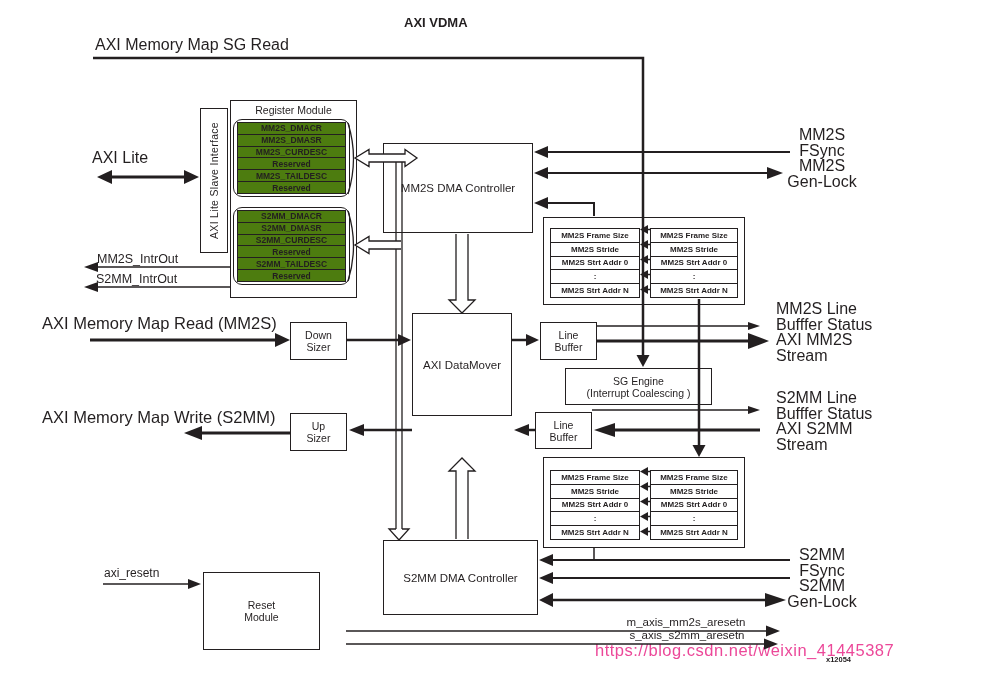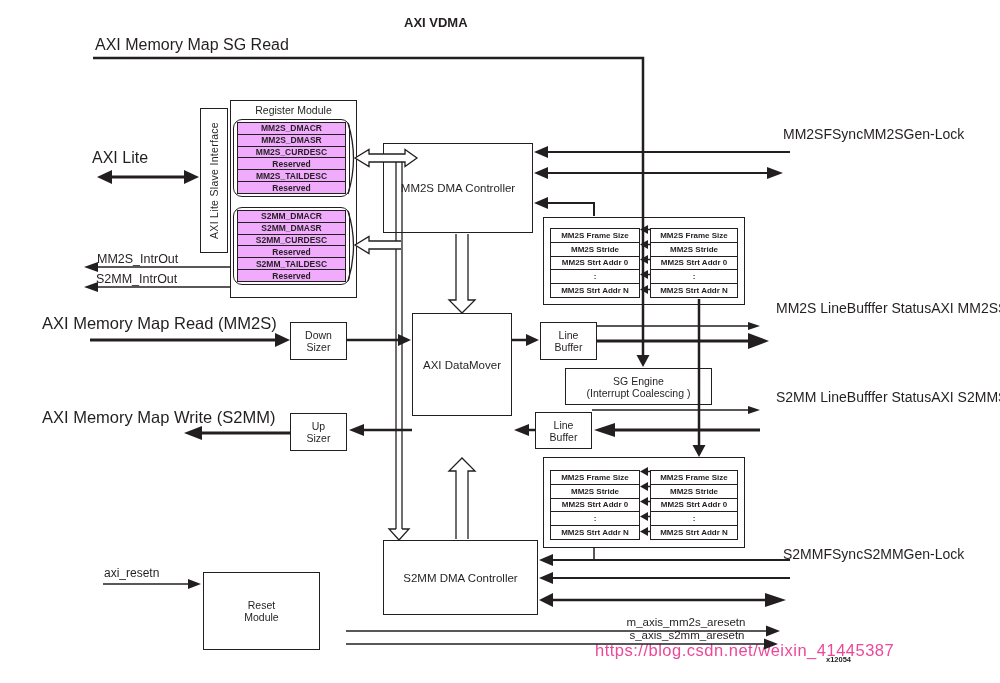--- a/index.html
+++ b/index.html
@@ -5,29 +5,29 @@
   html,body{margin:0;padding:0;background:#fff}
   .stage{position:relative;width:1000px;height:683px;background:#fff;overflow:hidden;
          font-family:"Liberation Sans",sans-serif;color:#231f20}
   .box{position:absolute;border:1.5px solid #231f20;background:#fff;box-sizing:border-box;
        display:flex;flex-direction:column;align-items:center;justify-content:center;
        text-align:center;z-index:2;line-height:12px}
   .tblouter{position:absolute;border:1.3px solid #231f20;background:#fff;box-sizing:border-box;z-index:2}
   .stack{position:absolute;border:1.2px solid #231f20;border-radius:9px;box-sizing:border-box;
          display:flex;flex-direction:column;padding:2px 3px;background:#fff;z-index:3}
   .reg{flex:1;border:1px solid #231f20;margin-top:-1px;font-size:8.5px;font-weight:bold;
-       display:flex;align-items:center;justify-content:center;background:#f0abfc;white-space:nowrap}
+       display:flex;align-items:center;justify-content:center;background:#4d7c0f;white-space:nowrap}
   .reg:first-child{margin-top:0}
   .fscol{position:absolute;display:flex;flex-direction:column;box-sizing:border-box;z-index:3}
   .fcell{flex:1;border:1px solid #231f20;margin-top:-1px;font-size:8px;font-weight:bold;
          display:flex;align-items:center;justify-content:center;background:#fff;white-space:nowrap}
   .fcell:first-child{margin-top:6px}
   .lbl{position:absolute;white-space:nowrap;z-index:6}
-  .rcol{position:absolute;display:flex;flex-direction:row;align-items:center;
-        font-size:14px;line-height:15.5px;z-index:6;white-space:nowrap}
+  .rcol{position:absolute;display:flex;flex-direction:column;align-items:center;
+        font-size:16px;line-height:15.5px;z-index:6;white-space:nowrap}
   .rleft{align-items:flex-start}
   .vtext{writing-mode:vertical-rl;transform:rotate(180deg);font-size:10.5px;letter-spacing:.3px}
   svg.wires{position:absolute;left:0;top:0;z-index:5;pointer-events:none}
   .wm{position:absolute;z-index:4;font-size:16.5px;letter-spacing:.5px}
   .t105{font-size:10.5px}.t115{font-size:11.5px}
 </style>
 </head>
 <body>
 
 <div class="stage">

